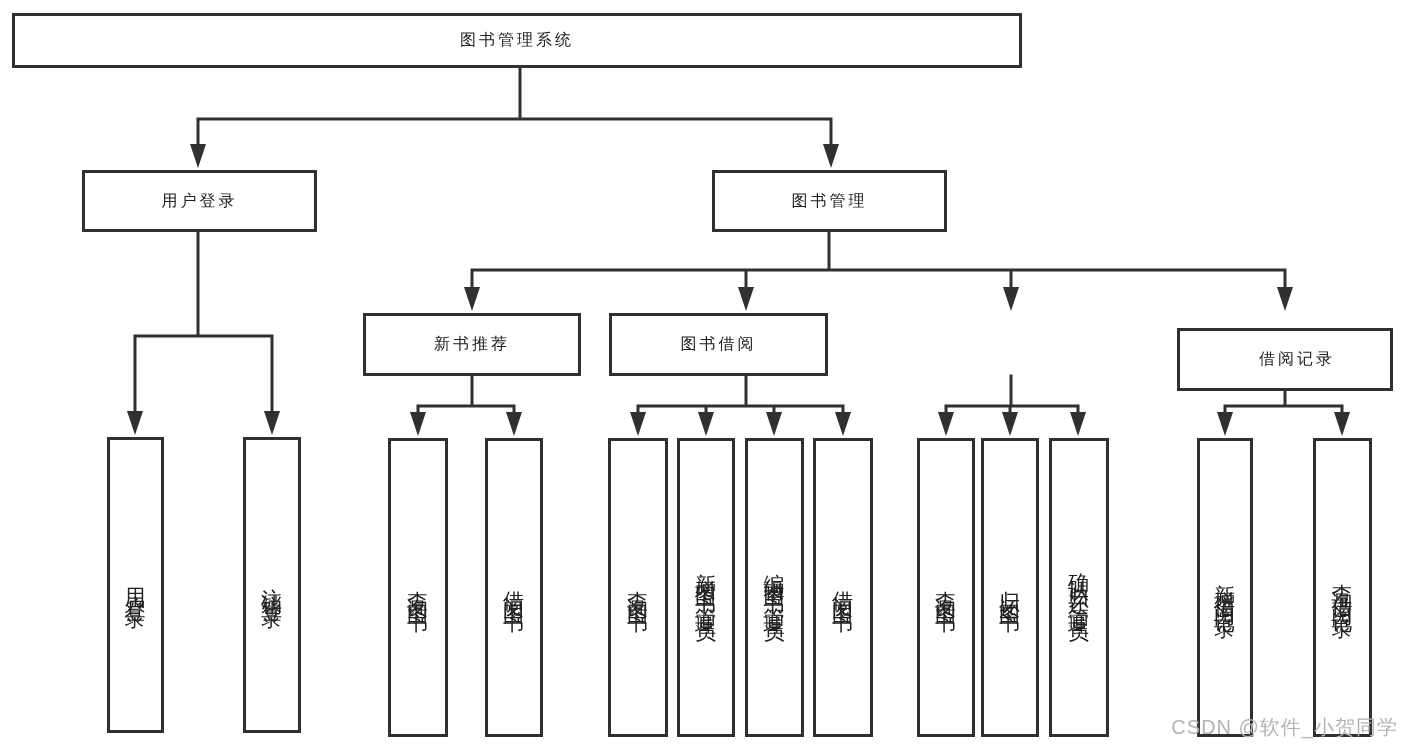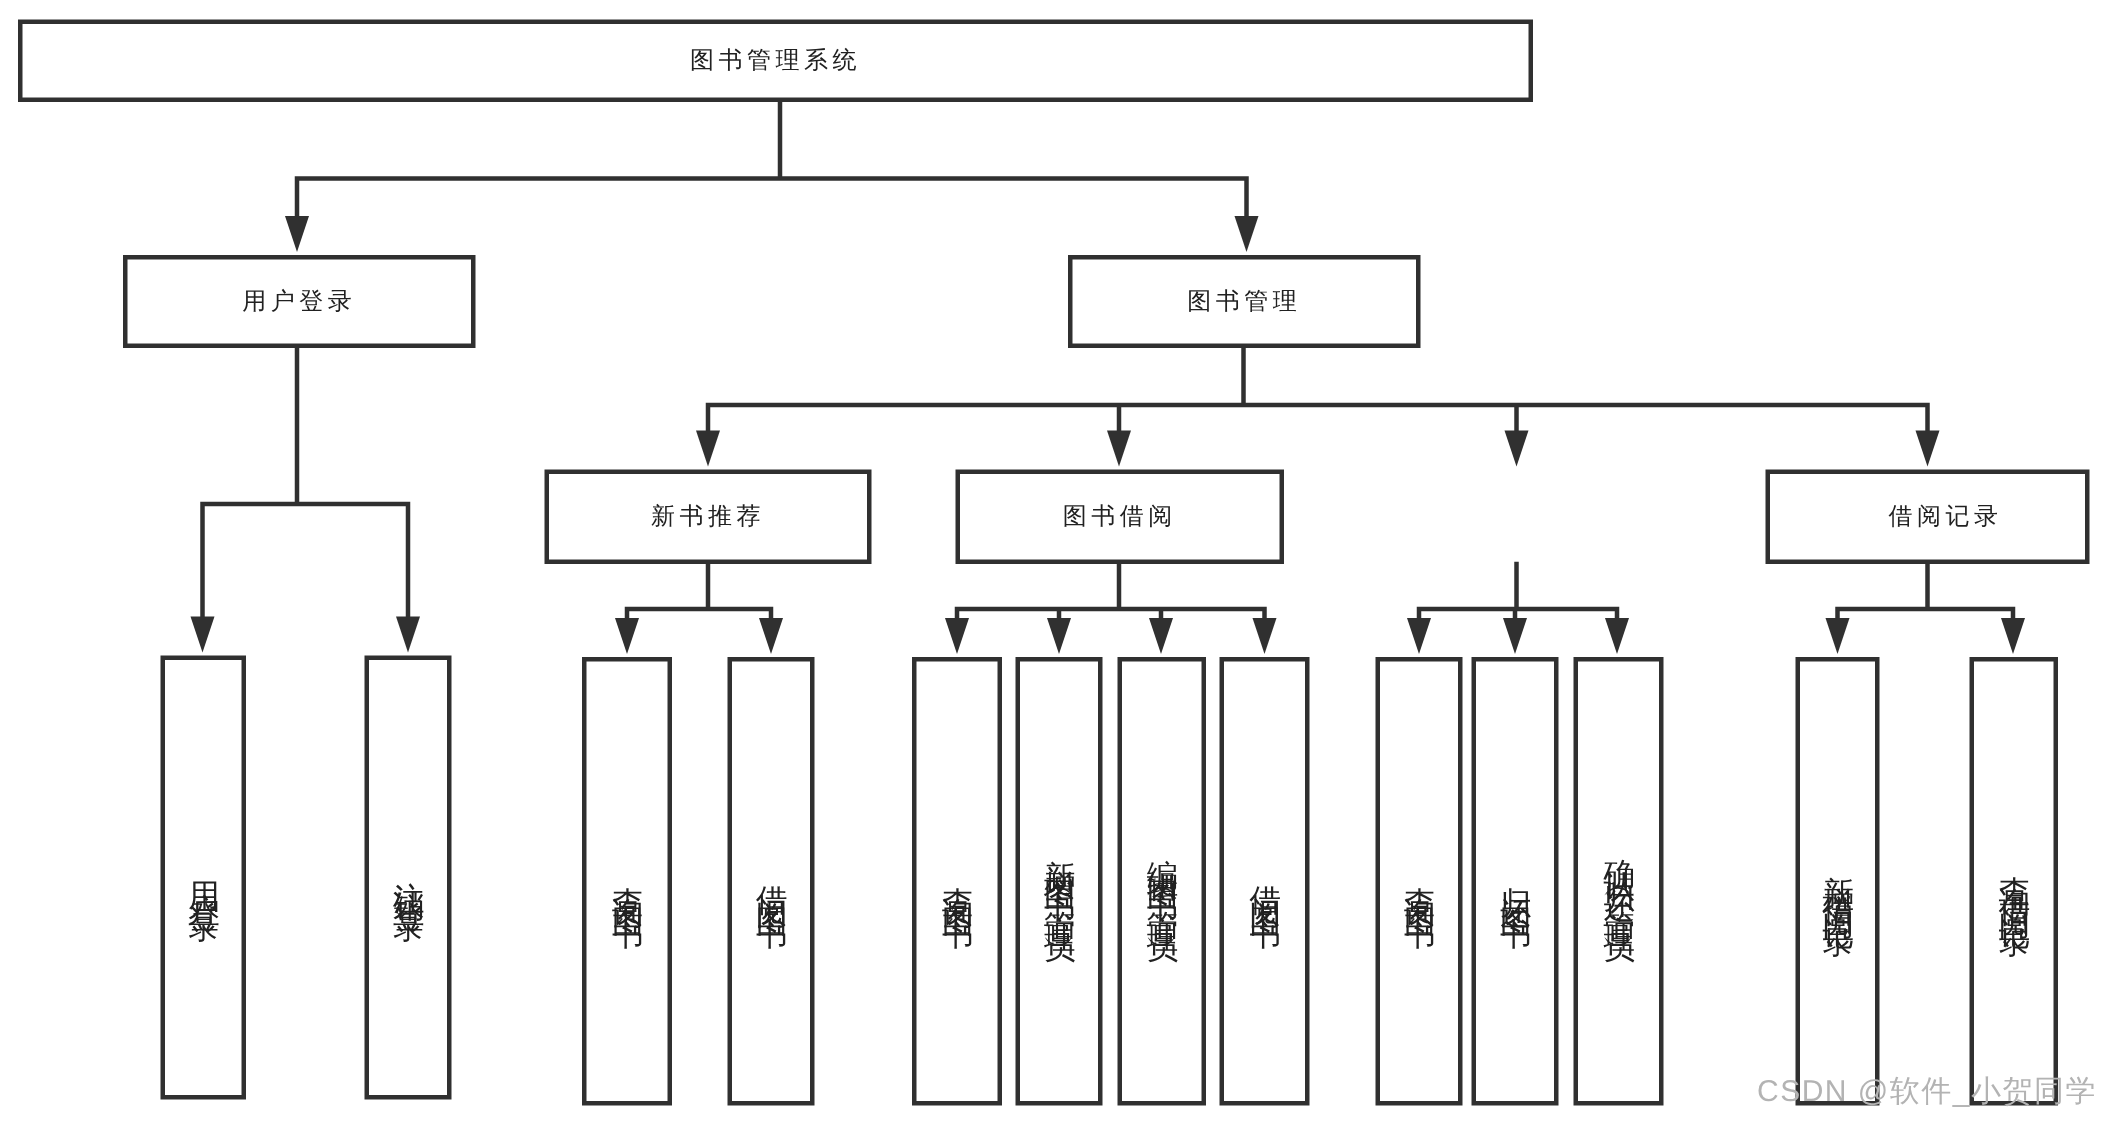--- a/index.html
+++ b/index.html
@@ -111,24 +111,24 @@
   <div class="node hbox" style="left:82px;top:170px;width:235px;height:62px;">
     <span>用户登录</span>
   </div>
   <div class="node hbox" style="left:712px;top:170px;width:235px;height:62px;">
     <span>图书管理</span>
   </div>
 
   <div class="node hbox" style="left:363px;top:313px;width:218px;height:63px;">
     <span>新书推荐</span>
   </div>
-  <div class="node hbox" style="left:637px;top:313px;width:219px;height:63px;">
+  <div class="node hbox" style="left:609px;top:313px;width:219px;height:63px;">
     <span>图书借阅</span>
   </div>
-  <div class="node hbox" style="left:1177px;top:313px;width:216px;height:63px;padding-left:24px;">
+  <div class="node hbox" style="left:1177px;top:328px;width:216px;height:63px;padding-left:24px;">
     <span>借阅记录</span>
   </div>
 
   <div class="node vbox" style="left:107px;top:437px;width:57px;height:296px;">
     <span>用户登录</span>
   </div>
   <div class="node vbox" style="left:243px;top:437px;width:58px;height:296px;">
     <span>注销登录</span>
   </div>
 

